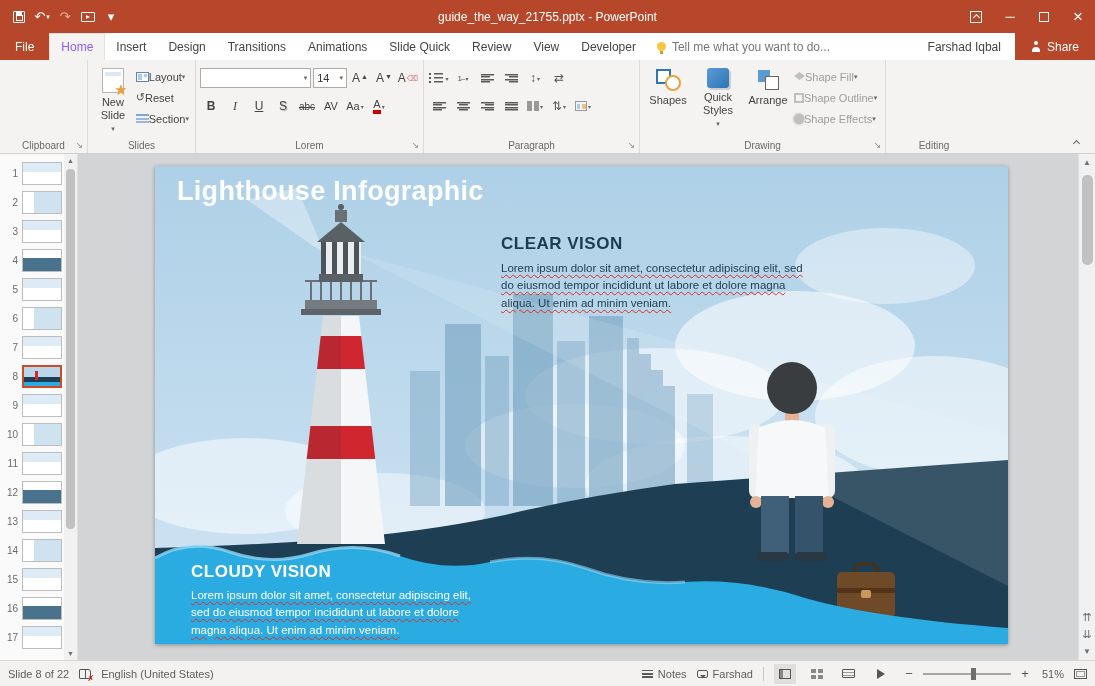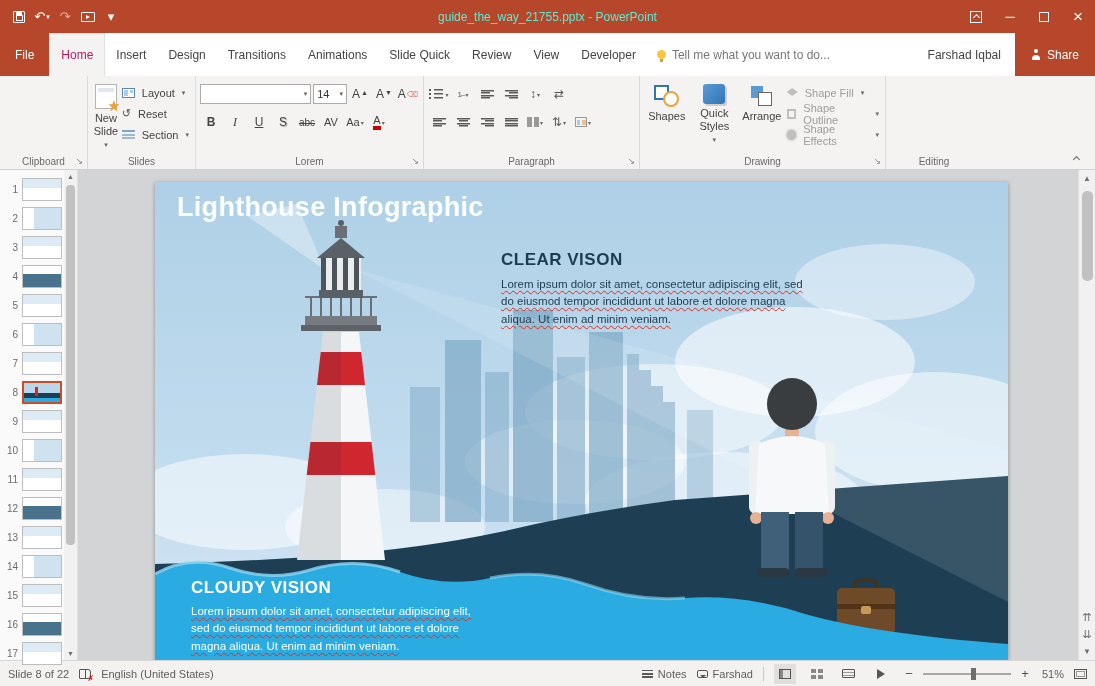--- a/index.html
+++ b/index.html
@@ -6,42 +6,42 @@
   html,body{width:1095px;height:686px;overflow:hidden}
   body{font-family:"Liberation Sans","DejaVu Sans",sans-serif;font-size:12px;color:#333;background:#fff}
   .app{width:1095px;height:686px;display:flex;flex-direction:column;position:relative}
 
   
   .titlebar{height:33px;background:#b7472a;display:flex;align-items:center;color:#fff;position:relative;flex:0 0 auto}
   .qat{display:flex;align-items:center;gap:1px;padding-left:8px}
   .qbtn{min-width:22px;height:24px;display:flex;align-items:center;justify-content:center;color:#fff;font-size:13px}
   .qbtn.dim{opacity:.55}
   .qdd{font-size:7px;margin-left:1px}
-  .win-title{position:absolute;left:0;right:0;text-align:center;font-size:12px;color:#5eead4;pointer-events:none}
+  .win-title{position:absolute;left:0;right:0;text-align:center;font-size:12px;color:#ffffff;pointer-events:none}
   .win-controls{margin-left:auto;display:flex;height:33px}
   .wbtn{width:34px;height:33px;display:flex;align-items:center;justify-content:center;font-size:13px;color:#fff}
   .i-save{width:12px;height:12px;border:1px solid #fff;border-radius:1px;position:relative}
   .i-save::before{content:"";position:absolute;top:0;left:2px;width:6px;height:3px;background:#fff}
   .i-save::after{content:"";position:absolute;bottom:1px;left:2px;width:5px;height:4px;border:1px solid #fff}
   .c-undo::before{content:"↶"}
   .c-redo::before{content:"↷"}
   .i-mon{width:14px;height:10px;border:1px solid #fff;border-radius:1px;position:relative}
   .i-mon::after{content:"";position:absolute;left:4px;top:2px;border-left:4px solid #fff;border-top:2px solid transparent;border-bottom:2px solid transparent}
   .c-dd::before{content:"▾"}
   .i-rdo{width:12px;height:12px;border:1px solid #fff;display:flex;align-items:center;justify-content:center}
   .chev{width:5px;height:5px;border-left:1.5px solid #fff;border-top:1.5px solid #fff;transform:rotate(45deg);margin-top:2px}
   .i-max{width:10px;height:10px;border:1px solid #fff}
   .c-min::before{content:"─"}
   .c-close::before{content:"×";font-size:17px}
 
   
-  .tabrow{height:43px;background:#fff;display:flex;align-items:stretch;flex:0 0 auto}
+  .tabrow{height:27px;background:#fff;display:flex;align-items:stretch;flex:0 0 auto}
   .tab{display:flex;align-items:center;padding:0 11px;font-size:12px;color:#444;cursor:default}
   .tab.file{background:#b7472a;color:#fff;padding:0 15px}
-  .tab.active{background:#f4f3f1;color:#be185d;border:1px solid #e2e0de;border-bottom:none}
+  .tab.active{background:#f4f3f1;color:#8b5cf6;border:1px solid #e2e0de;border-bottom:none}
   .tellme{display:flex;align-items:center;gap:6px;padding:0 10px;color:#777;font-size:12px}
   .i-bulb{width:9px;height:9px;border-radius:50%;background:#f8c73d;position:relative}
   .i-bulb::after{content:"";position:absolute;left:3px;bottom:-3px;width:3px;height:3px;background:#c9a12f}
   .trspacer{flex:1}
   .username{display:flex;align-items:center;padding:0 14px;color:#444}
   .sharebtn{display:flex;align-items:center;gap:6px;background:#b7472a;color:#fff;padding:0 16px}
   .i-person{width:10px;height:11px;position:relative}
   .i-person::before{content:"";position:absolute;top:0;left:3px;width:4px;height:4px;border-radius:50%;background:#fff}
   .i-person::after{content:"";position:absolute;bottom:0;left:1px;width:8px;height:5px;border-radius:4px 4px 0 0;background:#fff}
 
@@ -50,21 +50,21 @@
   .rgroup{position:relative;border-right:1px solid #dddbd8;display:flex;flex-direction:column;padding:3px 4px 16px}
   .rlabel{position:absolute;bottom:2px;left:0;right:0;text-align:center;font-size:10px;color:#696969}
   .launcher{position:absolute;right:2px;bottom:2px;width:11px;height:11px;font-size:9px;line-height:11px;text-align:center;color:#8a8a8a}
   .launcher::before{content:"↘"}
   .rbody{flex:1;display:flex}
   .bigbtn{display:flex;flex-direction:column;align-items:center;justify-content:flex-start;width:48px;padding-top:5px;font-size:11px;color:#444;text-align:center;line-height:1.2;gap:3px}
   .bigbtn .c-dd{font-size:7px;color:#666}
   .sbtn{min-width:22px;height:20px;display:flex;align-items:center;justify-content:center;font-size:12px;color:#444;gap:1px}
   .sbtn .c-dd{font-size:6px;color:#666}
   .scol{display:flex;flex-direction:column;justify-content:flex-start;gap:2px;padding-top:4px}
-  .rrow{display:flex;align-items:center;gap:7px;height:19px;font-size:11px;color:#444;padding:0 2px}
+  .rrow{display:flex;align-items:center;gap:0;height:19px;font-size:11px;color:#444;padding:0 2px}
   .rrow .c-dd{font-size:7px;color:#666}
   .gray .rrow,.rrow.gray{color:#9d9d9d}
 
   .i-paste{width:20px;height:25px;background:#c89b68;border:1px solid #8a6a42;border-radius:2px;position:relative}
   .i-paste::before{content:"";position:absolute;left:3px;top:5px;right:3px;bottom:2px;background:#fff;border:1px solid #d5d5d5}
   .i-paste::after{content:"";position:absolute;left:6px;top:-2px;width:6px;height:4px;background:#9aa0a5;border-radius:1px}
   .c-cut::before{content:"✂";color:#666}
   .i-copy{width:10px;height:12px;border:1px solid #888;background:#fff;position:relative}
   .i-copy::after{content:"";position:absolute;left:2px;top:2px;width:9px;height:11px;border:1px solid #888;background:#fff}
   .i-painter{width:9px;height:13px;position:relative}

